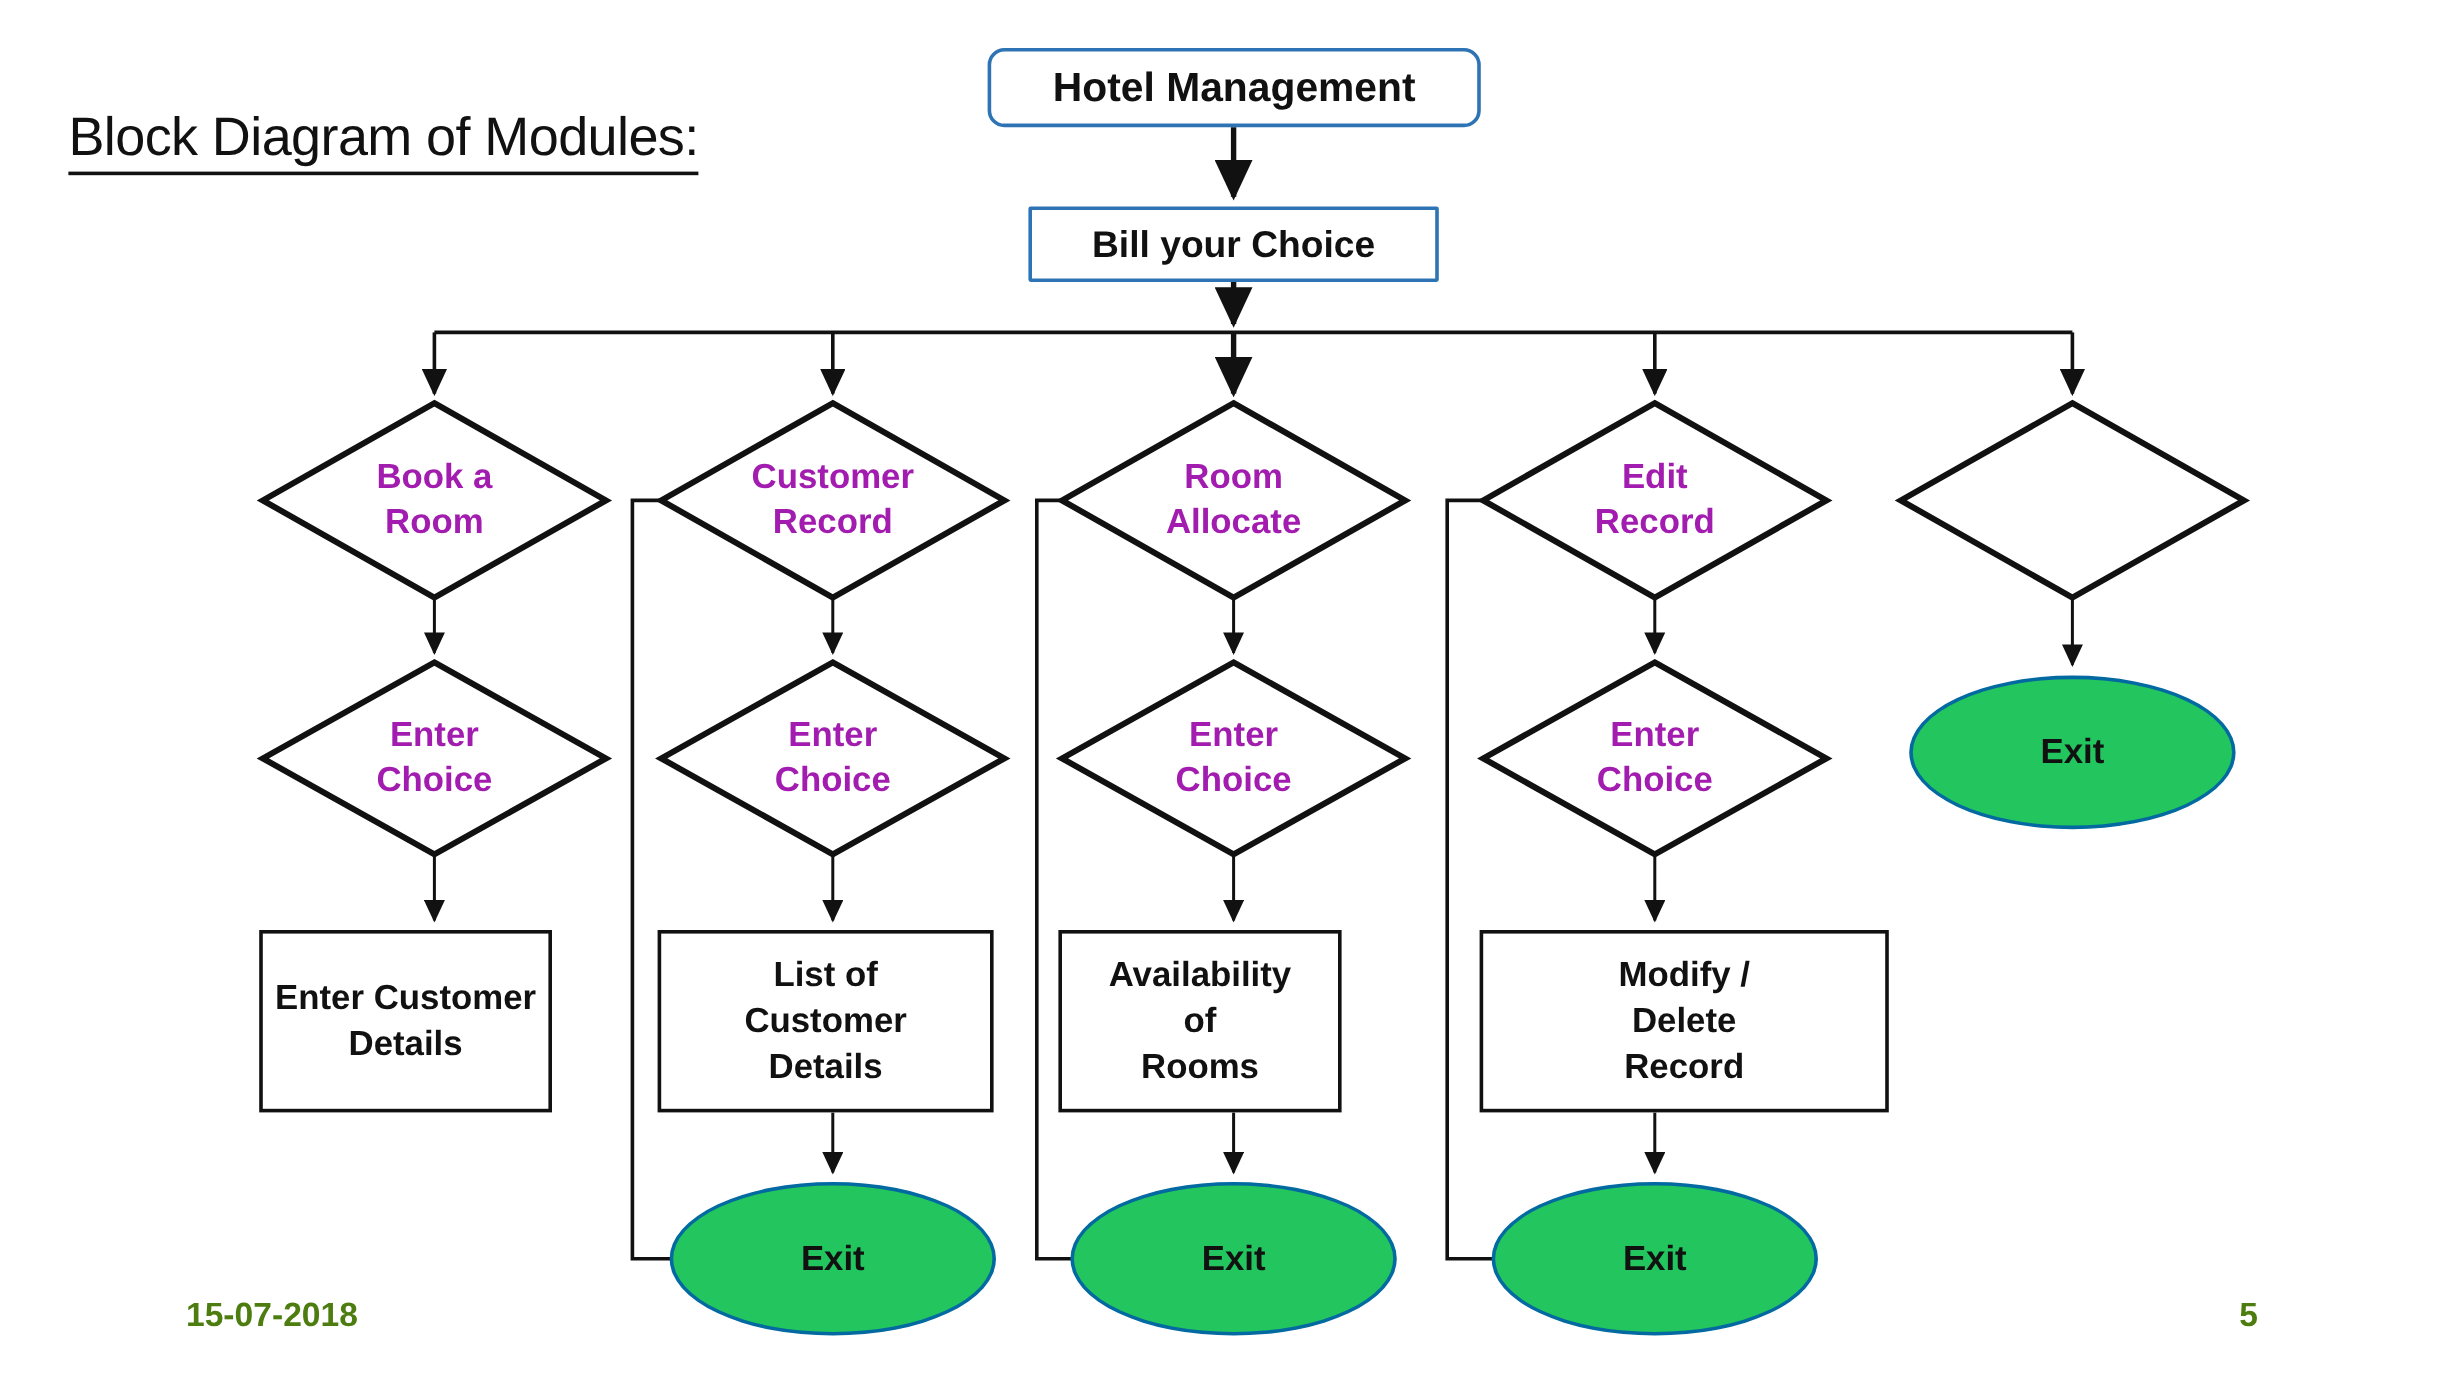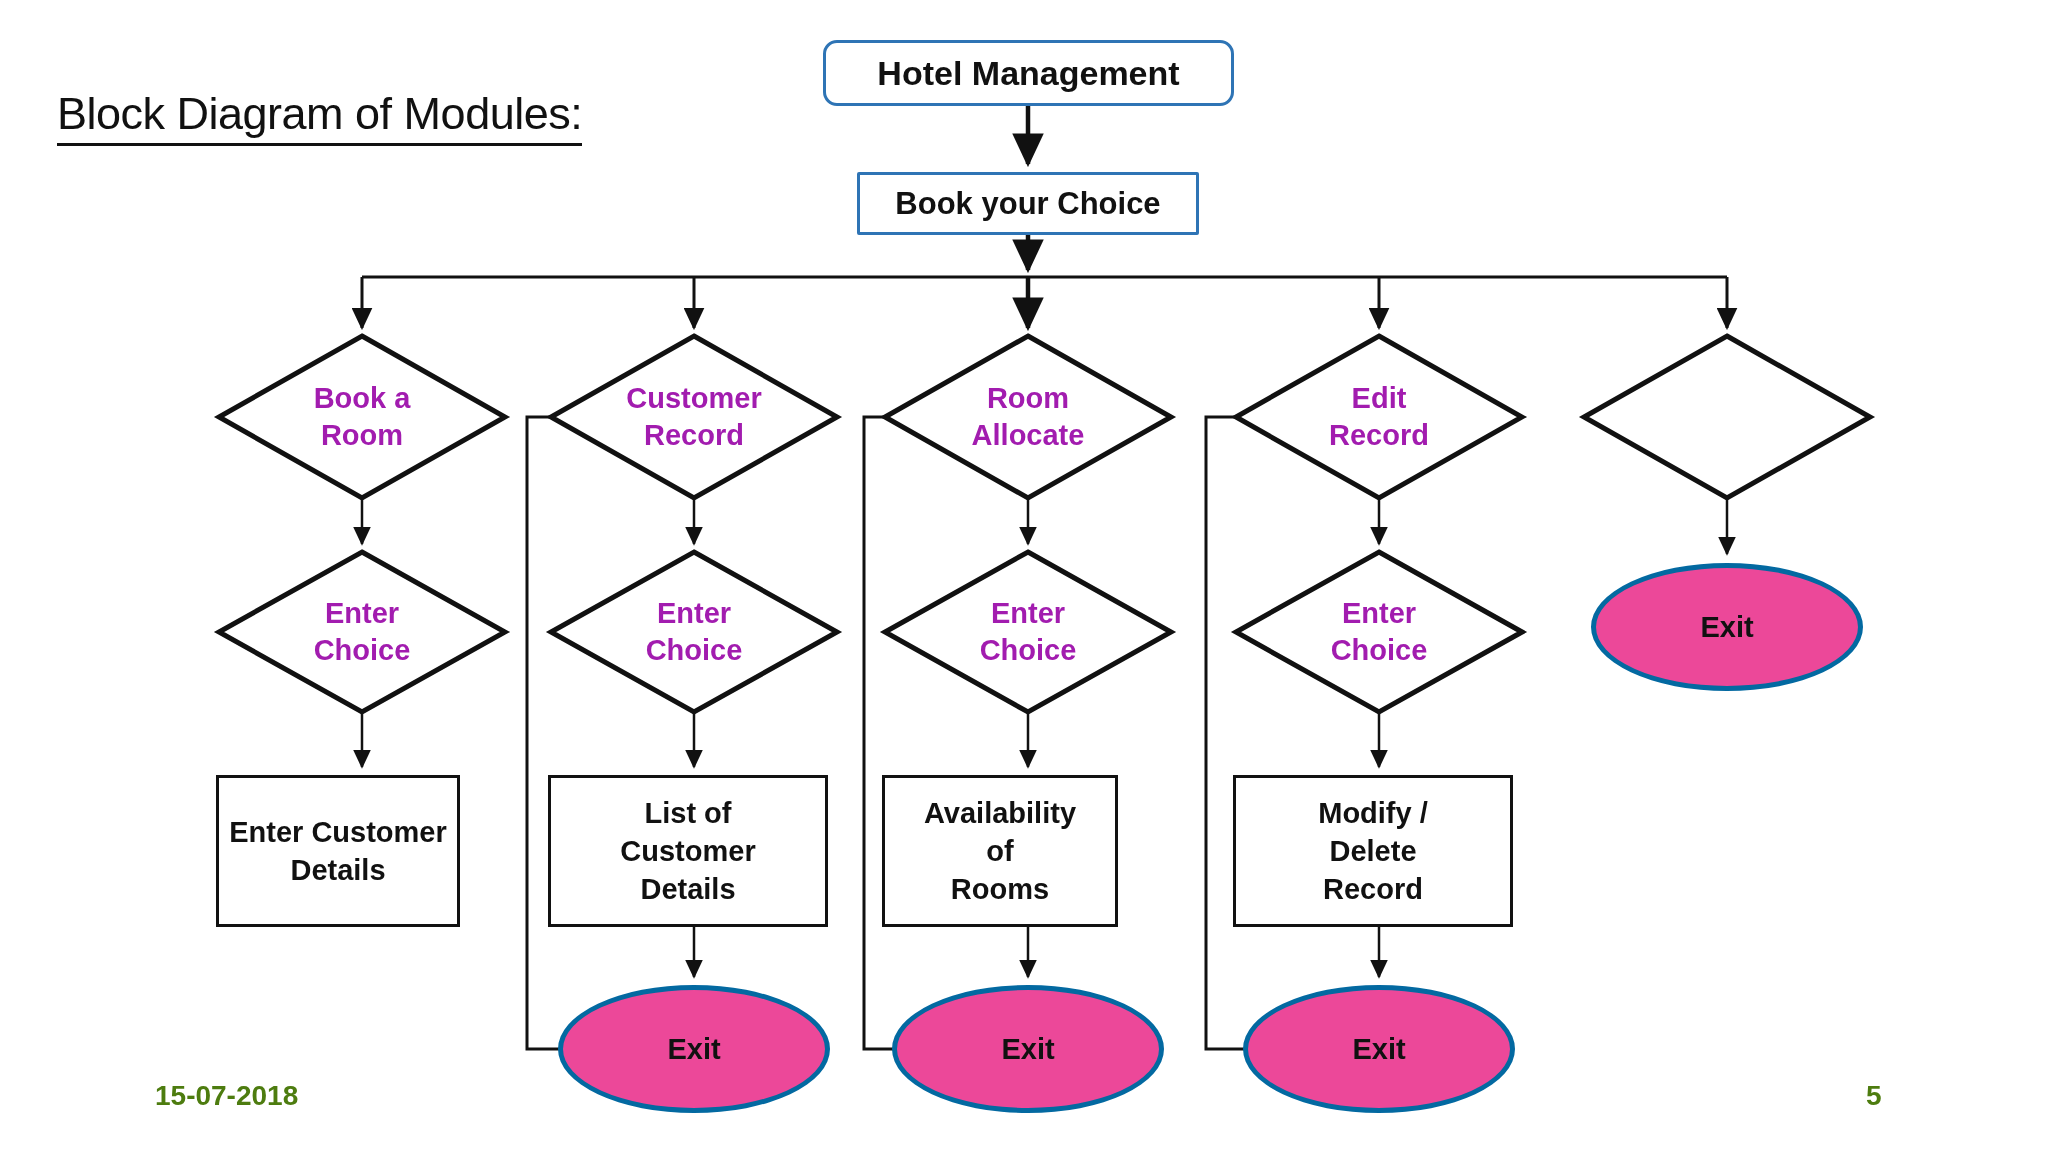--- a/index.html
+++ b/index.html
@@ -21,21 +21,21 @@
   .node-label{
     display:flex;align-items:center;justify-content:center;text-align:center;
     white-space:pre-line;color:#a21caf;font-weight:bold;font-size:29px;line-height:1.28;
   }
   .process-box{
     box-sizing:border-box;border:3px solid #111;background:#ffffff;
     display:flex;align-items:center;justify-content:center;text-align:center;
     white-space:pre-line;color:#111;font-weight:bold;font-size:29px;line-height:1.32;
   }
   .terminator{
-    box-sizing:border-box;border:5px solid #0369a1;border-radius:50%;background:#ec4899;
+    box-sizing:border-box;border:3px solid #0369a1;border-radius:50%;background:#22c55e;
     display:flex;align-items:center;justify-content:center;
     color:#111;font-weight:bold;font-size:29px;
   }
   .footer-text{font-size:28px;font-weight:bold;color:#4d7c0f;white-space:nowrap;}
   .diamond{fill:#ffffff;stroke:#111111;stroke-width:5;stroke-linejoin:miter;}
   .conn{stroke:#111111;fill:none;}
   .w3{stroke-width:3;}
   .w25{stroke-width:2.5;}
   .w45{stroke-width:4.5;}
 </style>
@@ -94,21 +94,21 @@
     <polygon class="diamond" points="1028,552 1171,632 1028,712 885,632"></polygon>
     <polygon class="diamond" points="1379,552 1522,632 1379,712 1236,632"></polygon>
   </svg>
 
   <div class="abs top-box" style="left:823px;top:40px;width:411px;height:66px;border-radius:14px;font-size:34px;">
     <span>Hotel Management</span>
   </div>
 
   <div class="abs page-title" style="left:57px;top:88px;">Block Diagram of Modules:</div>
   <div class="abs top-box" style="left:857px;top:172px;width:342px;height:63px;border-radius:2px;font-size:31px;">
-    <span>Book your Choice</span>
+    <span>Bill your Choice</span>
   </div>
 
   <div class="abs node-label" style="left:232px;top:342px;width:260px;height:150px;">Book a
 Room</div>
   <div class="abs node-label" style="left:564px;top:342px;width:260px;height:150px;">Customer
 Record</div>
   <div class="abs node-label" style="left:898px;top:342px;width:260px;height:150px;">Room
 Allocate</div>
   <div class="abs node-label" style="left:1249px;top:342px;width:260px;height:150px;">Edit
 Record</div>
@@ -123,21 +123,21 @@
 Choice</div>
 
   <div class="abs process-box" style="left:216px;top:775px;width:244px;height:152px;">Enter Customer
 Details</div>
   <div class="abs process-box" style="left:548px;top:775px;width:280px;height:152px;">List of
 Customer
 Details</div>
   <div class="abs process-box" style="left:882px;top:775px;width:236px;height:152px;">Availability
 of
 Rooms</div>
-  <div class="abs process-box" style="left:1233px;top:775px;width:280px;height:152px;">Modify /
+  <div class="abs process-box" style="left:1233px;top:775px;width:341px;height:152px;">Modify /
 Delete
 Record</div>
 
   <div class="abs terminator" style="left:558px;top:985px;width:272px;height:128px;">Exit</div>
   <div class="abs terminator" style="left:892px;top:985px;width:272px;height:128px;">Exit</div>
   <div class="abs terminator" style="left:1243px;top:985px;width:272px;height:128px;">Exit</div>
   <div class="abs terminator" style="left:1591px;top:563px;width:272px;height:128px;">Exit</div>
 
   <div class="abs footer-text" style="left:155px;top:1080px;">15-07-2018</div>
   <div class="abs footer-text" style="left:1866px;top:1080px;">5</div>

